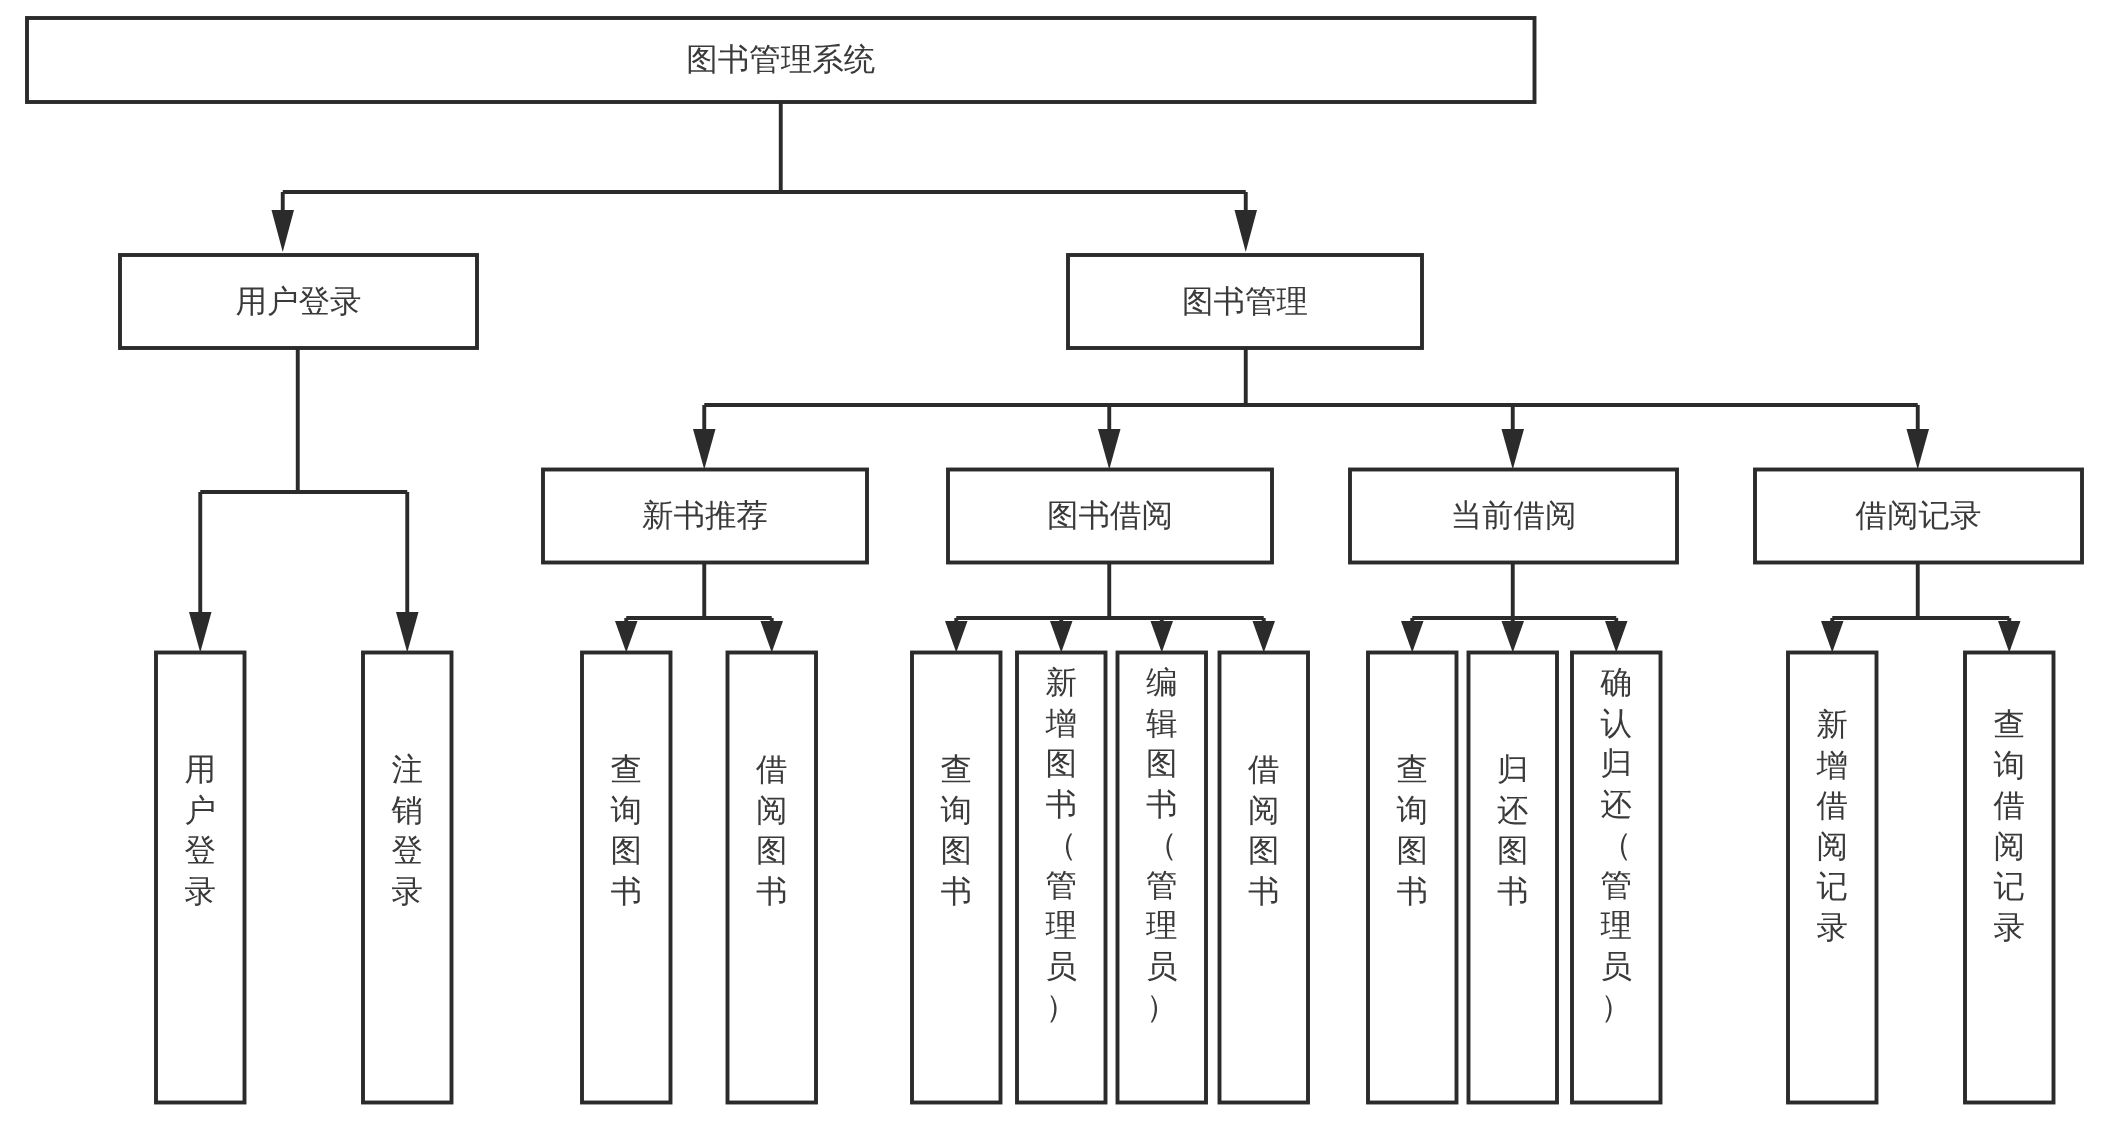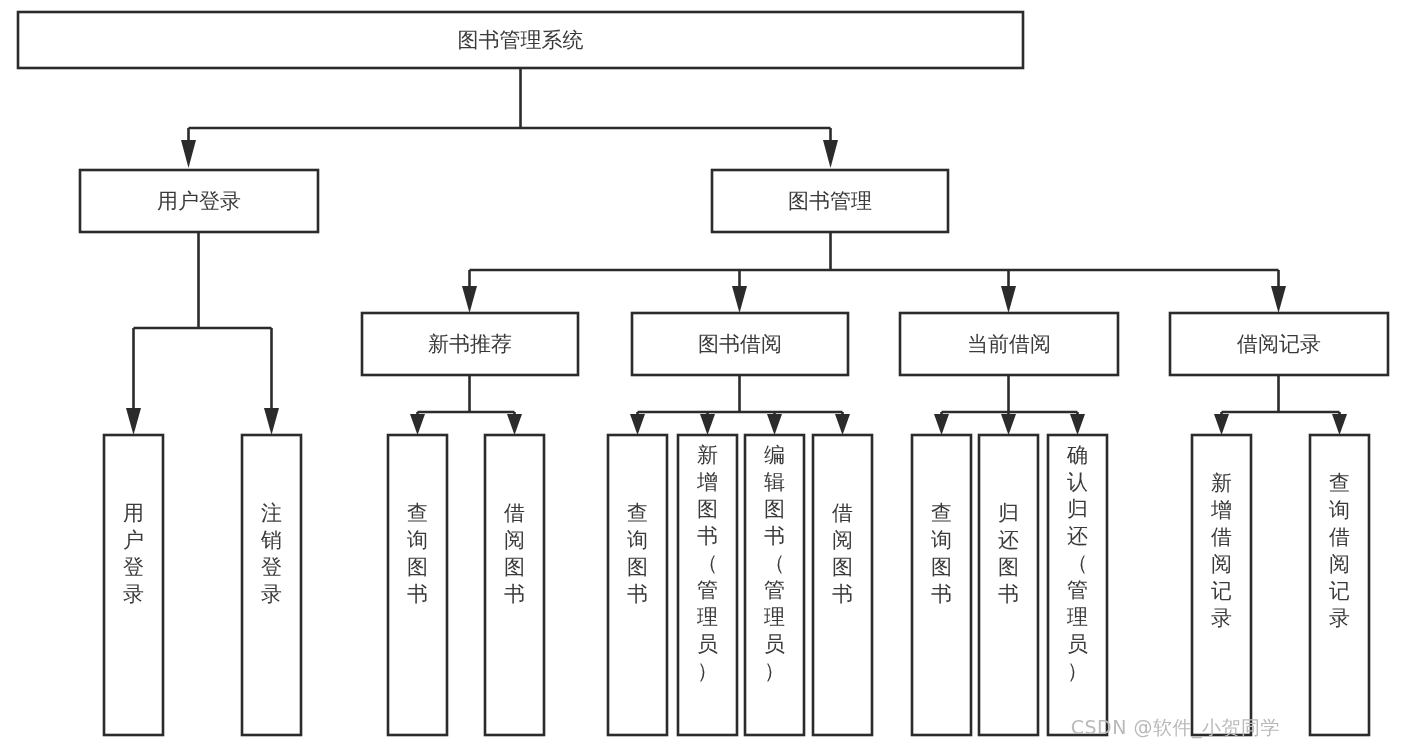--- a/index.html
+++ b/index.html
@@ -230,14 +230,13 @@
       <text class="node-label-v" x="1221.5" y="490"><tspan x="1221.5" dy="0">新</tspan><tspan x="1221.5" dy="27">增</tspan><tspan x="1221.5" dy="27">借</tspan><tspan x="1221.5" dy="27">阅</tspan><tspan x="1221.5" dy="27">记</tspan><tspan x="1221.5" dy="27">录</tspan></text>
     </g>
 
     <g>
       <rect class="node-box" x="1310" y="435" width="59" height="300"></rect>
       <text class="node-label-v" x="1339.5" y="490"><tspan x="1339.5" dy="0">查</tspan><tspan x="1339.5" dy="27">询</tspan><tspan x="1339.5" dy="27">借</tspan><tspan x="1339.5" dy="27">阅</tspan><tspan x="1339.5" dy="27">记</tspan><tspan x="1339.5" dy="27">录</tspan></text>
     </g>
 
   </svg>
 
-  <div class="watermark">CSDN @软件_小贺同学</div>
 </div>
 
 </body></html>

